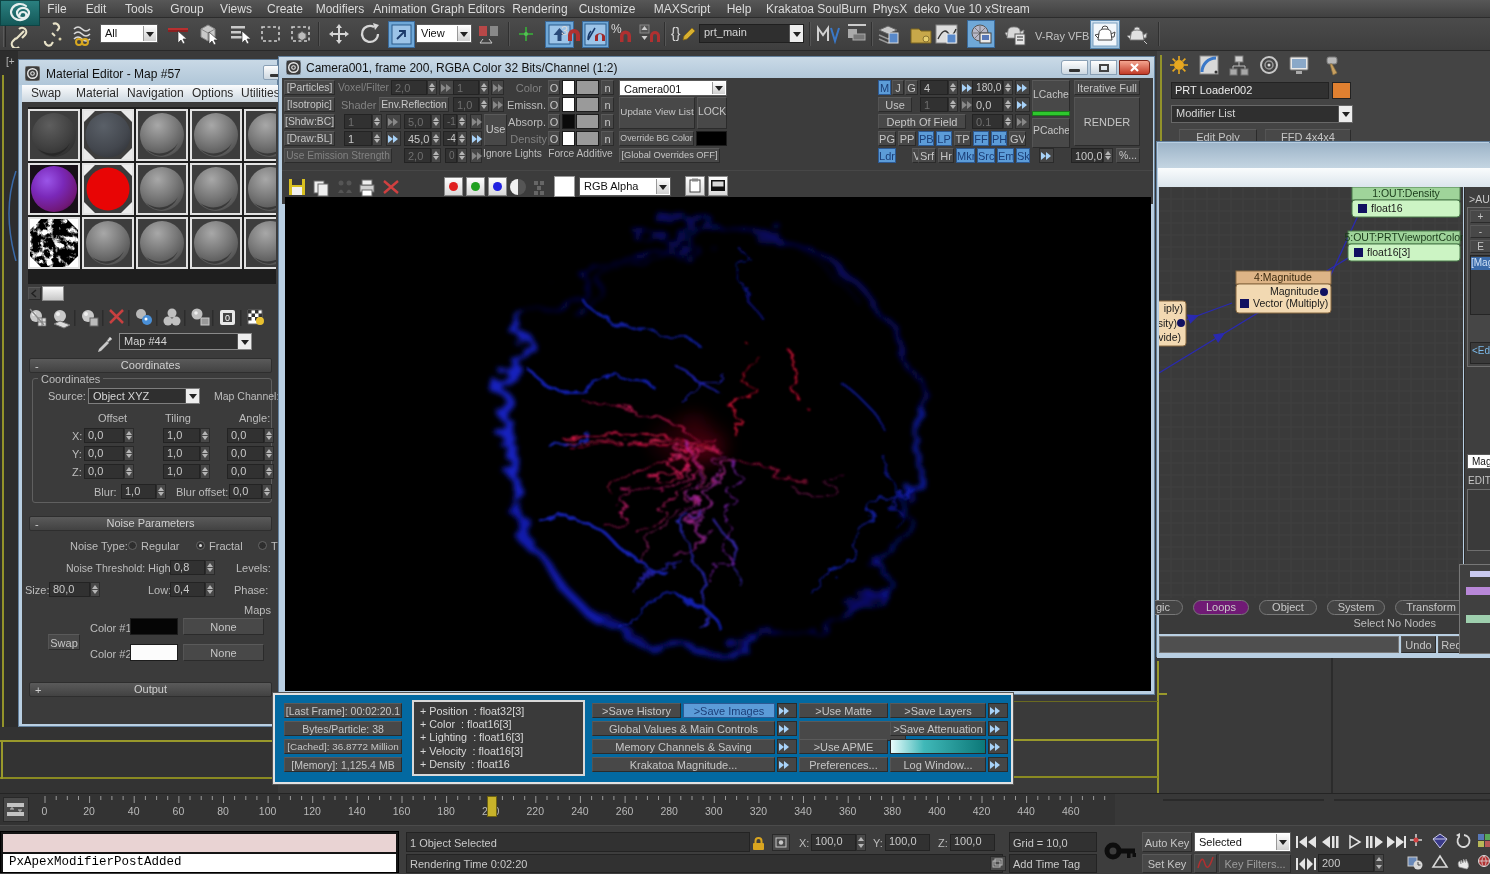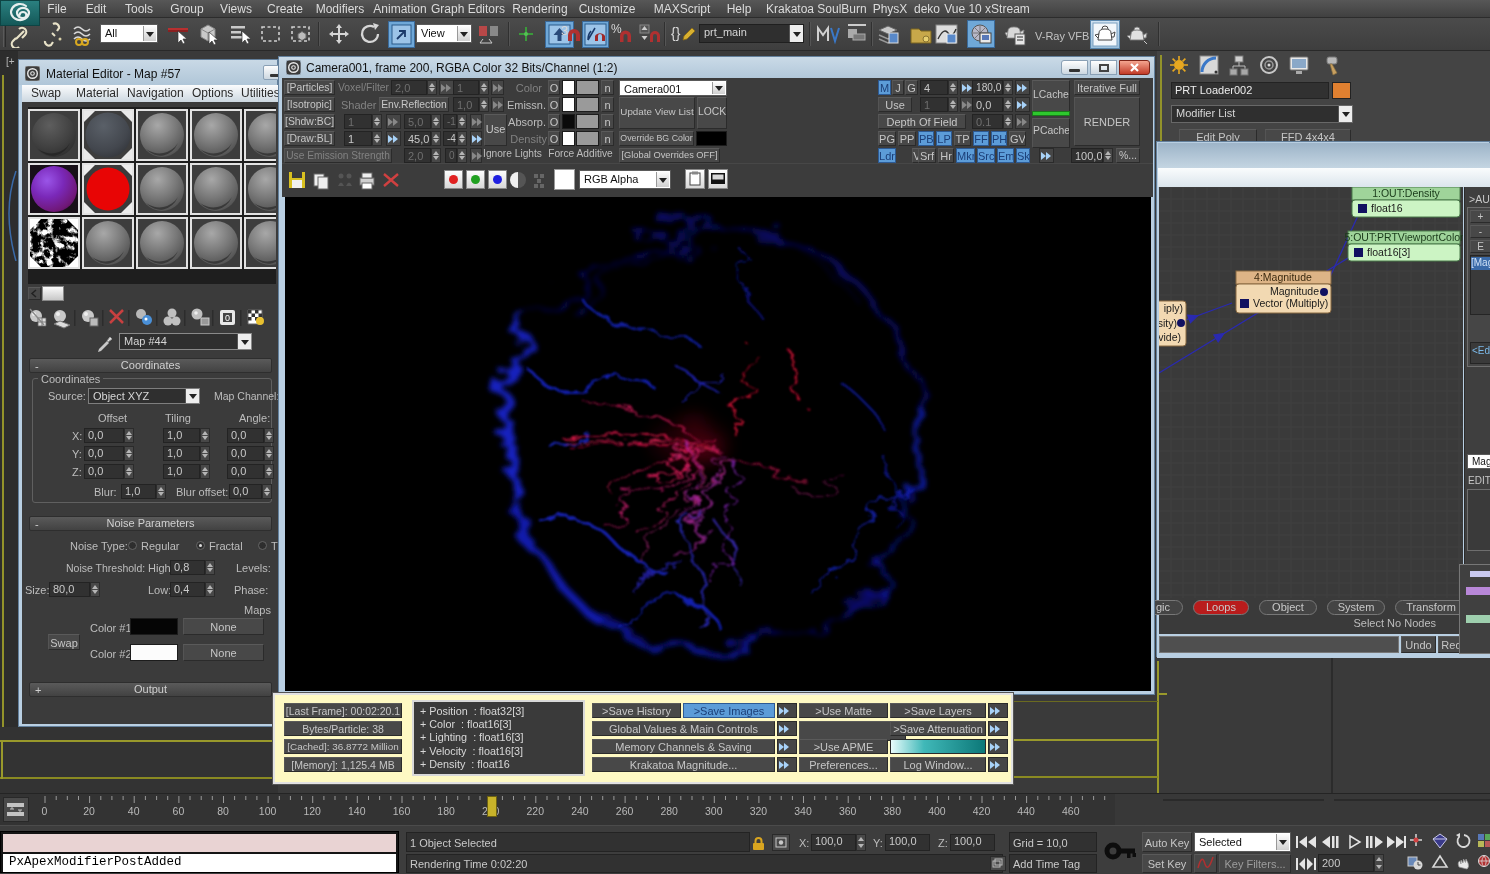--- a/index.html
+++ b/index.html
@@ -599,21 +599,21 @@
         <g>
           <rect x="-8" y="114" width="35" height="45" rx="3" fill="#f2d9b2" stroke="#8a6a42"></rect>
           <text x="24" y="125" font-size="10.5" text-anchor="end" fill="#1a1a1a">iply)</text>
           <circle cx="22" cy="136" r="4" fill="#111160"></circle>
           <text x="18" y="140" font-size="10.5" text-anchor="end" fill="#1a1a1a">sity)</text>
           <text x="22" y="154" font-size="10.5" text-anchor="end" fill="#1a1a1a">vide)</text>
         </g>
       </svg>
 <div class="abs" style="left:2px;top:456px;width:305px;height:36px;background:#3a3a3a;">
         <div class="abs" style="left:-16px;top:2px;width:40px;height:15px;background:#444;border:1px solid #777;border-radius:8px;color:#c8c8c8;font-size:11px;text-align:center;">gic</div>
-        <div class="abs" style="left:34px;top:2px;width:56px;height:15px;background:#b91c1c;border:1px solid #777;border-radius:8px;color:#c8c8c8;font-size:11px;text-align:center;">Loops</div>
+        <div class="abs" style="left:34px;top:2px;width:56px;height:15px;background:#701a75;border:1px solid #777;border-radius:8px;color:#c8c8c8;font-size:11px;text-align:center;">Loops</div>
         <div class="abs" style="left:100px;top:2px;width:58px;height:15px;background:#444;border:1px solid #777;border-radius:8px;color:#c8c8c8;font-size:11px;text-align:center;">Object</div>
         <div class="abs" style="left:168px;top:2px;width:58px;height:15px;background:#444;border:1px solid #777;border-radius:8px;color:#c8c8c8;font-size:11px;text-align:center;">System</div>
         <div class="abs" style="left:236px;top:2px;width:72px;height:15px;background:#444;border:1px solid #777;border-radius:8px;color:#c8c8c8;font-size:11px;text-align:center;">Transform</div>
         <div class="abs" style="right:28px;top:19px;color:#bdbdbd;font-size:11px;">Select No Nodes</div>
       </div>
 <div class="f" style="left:2px;top:494px;width:240px;height:17px;background:#4f4f4f;border-color:#777;"></div>
 <div class="b" style="left:244px;top:494px;width:35px;height:17px;padding-top:2px;">Undo</div>
 <div class="b" style="left:281px;top:494px;width:33px;height:17px;padding-top:2px;">Redo</div>
 <div class="abs" style="left:0;top:512px;width:334px;height:4px;background:#b9cfe2;"></div>
 <div class="abs" style="left:307px;top:45px;width:27px;height:447px;background:#3f3f3f;border-left:1px solid #2a2a2a;">
@@ -1179,21 +1179,21 @@
         </div>
         <div class="b" style="left:792px;top:2px;width:66px;height:15px;font-size:11px;padding-top:1px;">Iterative Full</div>
         <div class="b" style="left:792px;top:19px;width:66px;height:49px;font-size:11px;padding-top:18px;">RENDER</div>
         <div class="f" style="left:789px;top:70px;width:32px;height:15px;padding-top:1px;font-size:11px;">100,0</div>
         <div class="sp" style="left:821px;top:70px;height:15px;">
           <b class="u"></b>
           <b class="d"></b>
         </div>
         <div class="b" style="left:834px;top:70px;width:24px;height:15px;font-size:10.4px;padding-top:1px;">%...</div>
 </div>
-<div class="abs" style="left:3px;top:106px;width:871px;height:34px;background:#3c3c3c;border-top:1px solid #474747;">
+<div class="abs" style="left:3px;top:113px;width:871px;height:34px;background:#3c3c3c;border-top:1px solid #474747;">
         <svg class="abs" style="left:6px;top:6px;" width="125" height="22" viewBox="0 0 125 22">
           <g>
             <rect x="1" y="2" width="16" height="16" fill="#d8c020"></rect>
             <rect x="4" y="2" width="10" height="6" fill="#3a3a3a"></rect>
             <rect x="4" y="10" width="10" height="8" fill="#f0f0f0"></rect>
           </g>
           <g transform="translate(24,0)">
             <rect x="2" y="4" width="10" height="12" fill="#eee" stroke="#666"></rect>
             <rect x="6" y="7" width="10" height="12" fill="#eee" stroke="#666"></rect>
           </g>
@@ -1320,21 +1320,21 @@
 <path d="M636,400 q-20,32 -34,40" fill="none" stroke="#b02868" stroke-width="1.6" transform="translate(-222,-158)"></path>
 </g>
 <g filter="url(#soft)" opacity="0.5">
             <ellipse cx="420" cy="252" rx="15" ry="8" fill="#c01028"></ellipse>
             <ellipse cx="409" cy="227" rx="9" ry="6" fill="#b80e20"></ellipse>
           </g>
 
 </svg>
       </div>
 </div>
-<div class="abs" style="left:273px;top:693px;width:740px;height:91px;background:#fef9c3;border:2px solid #e2e2e2;box-shadow:0 0 0 1px #555;">
+<div class="abs" style="left:273px;top:693px;width:740px;height:91px;background:#0369a1;border:2px solid #e2e2e2;box-shadow:0 0 0 1px #555;">
 <div class="b" style="left:9px;top:8px;width:118px;height:15px;font-size:10.5px;padding-top:1px;">[Last Frame]: 00:02:20.1</div>
       <div class="b" style="left:9px;top:26px;width:118px;height:15px;font-size:10.5px;padding-top:1px;">Bytes/Particle: 38</div>
       <div class="b" style="left:9px;top:44px;width:118px;height:15px;font-size:9.9px;padding-top:1px;">[Cached]: 36.8772 Million</div>
       <div class="b" style="left:9px;top:62px;width:118px;height:15px;font-size:10.5px;padding-top:1px;">[Memory]: 1,125.4 MB</div>
       <div class="abs" style="left:137px;top:5px;width:173px;height:76px;background:#3a3a3a;border:2px solid #d8d8d8;color:#d8d8d8;font-size:10.8px;line-height:13.2px;padding:3px 0 0 6px;">+ Position&nbsp;&nbsp;: float32[3]<br>+ Color&nbsp;&nbsp;: float16[3]<br>+ Lighting&nbsp;&nbsp;: float16[3]<br>+ Velocity&nbsp;&nbsp;: float16[3]<br>+ Density&nbsp;&nbsp;: float16</div>
       <div class="b" style="left:317px;top:8px;width:89px;height:15px;font-size:11px;padding-top:1px;">&gt;Save History</div>
       <div class="b blue" style="left:408px;top:8px;width:92px;height:15px;font-size:11px;padding-top:1px;">&gt;Save Images</div>
       <div class="da bl" style="left:502px;top:8px;width:20px;height:15px;">
         <b></b>
         <b></b>

